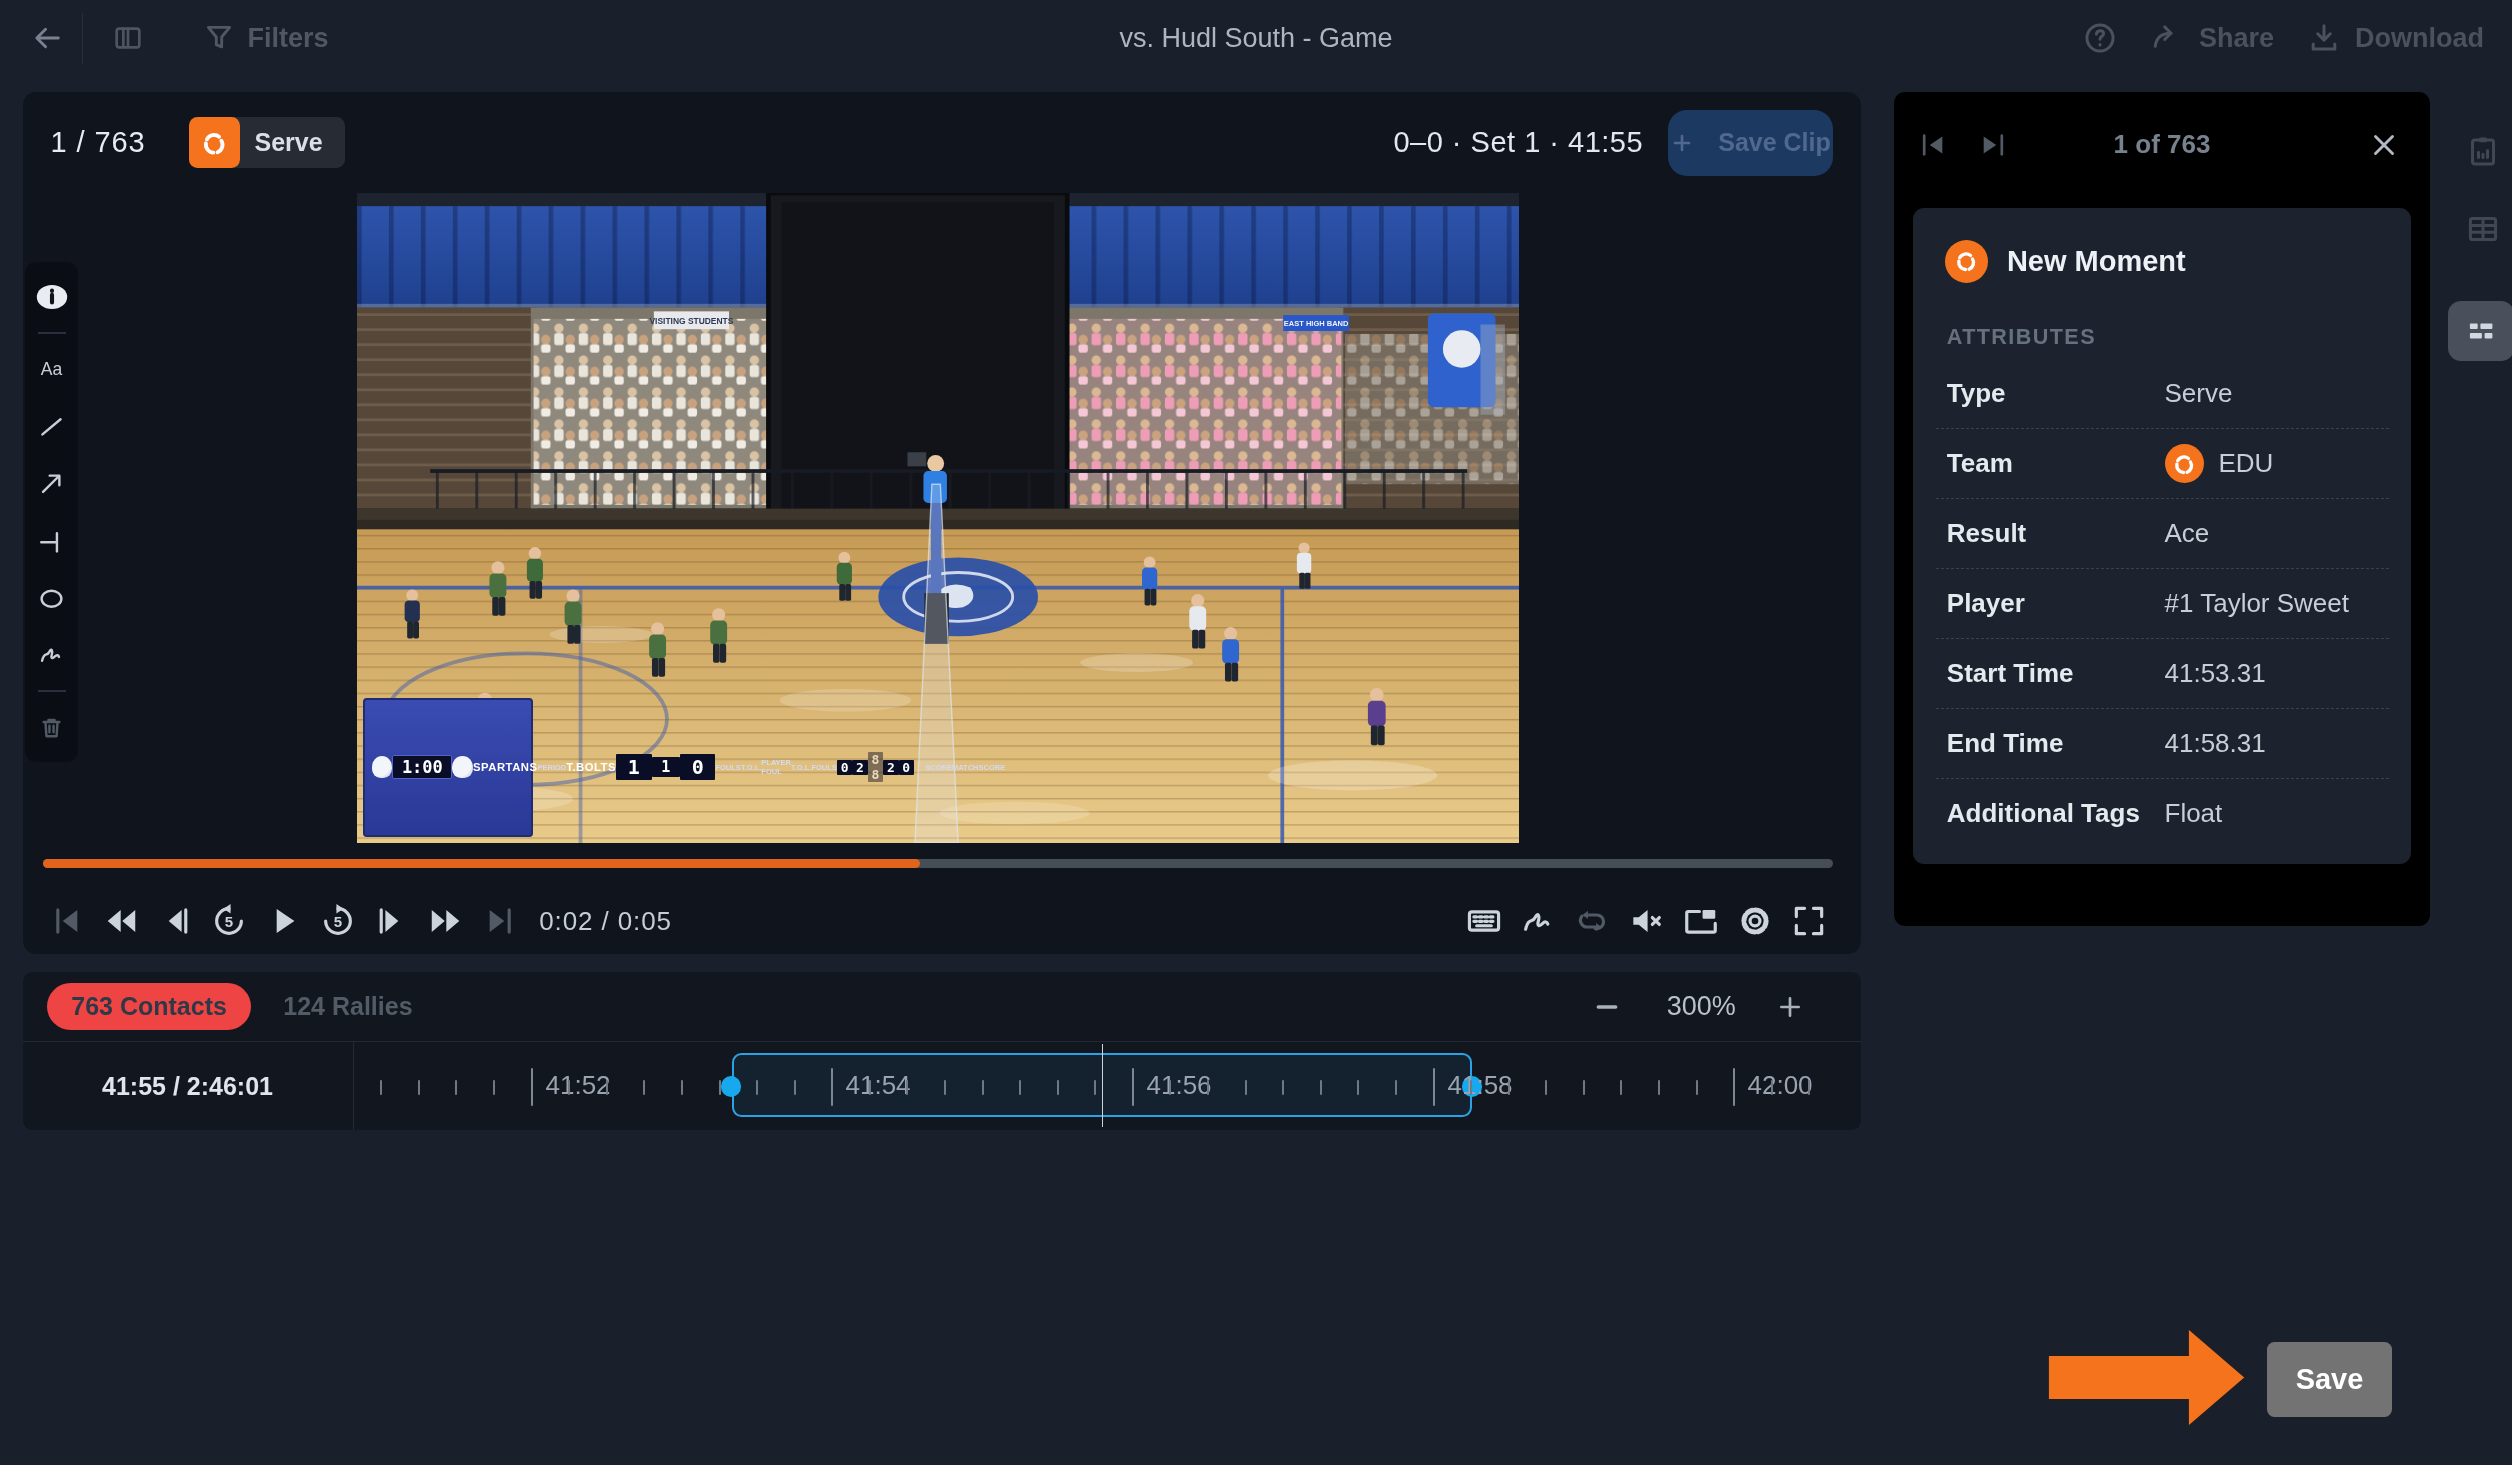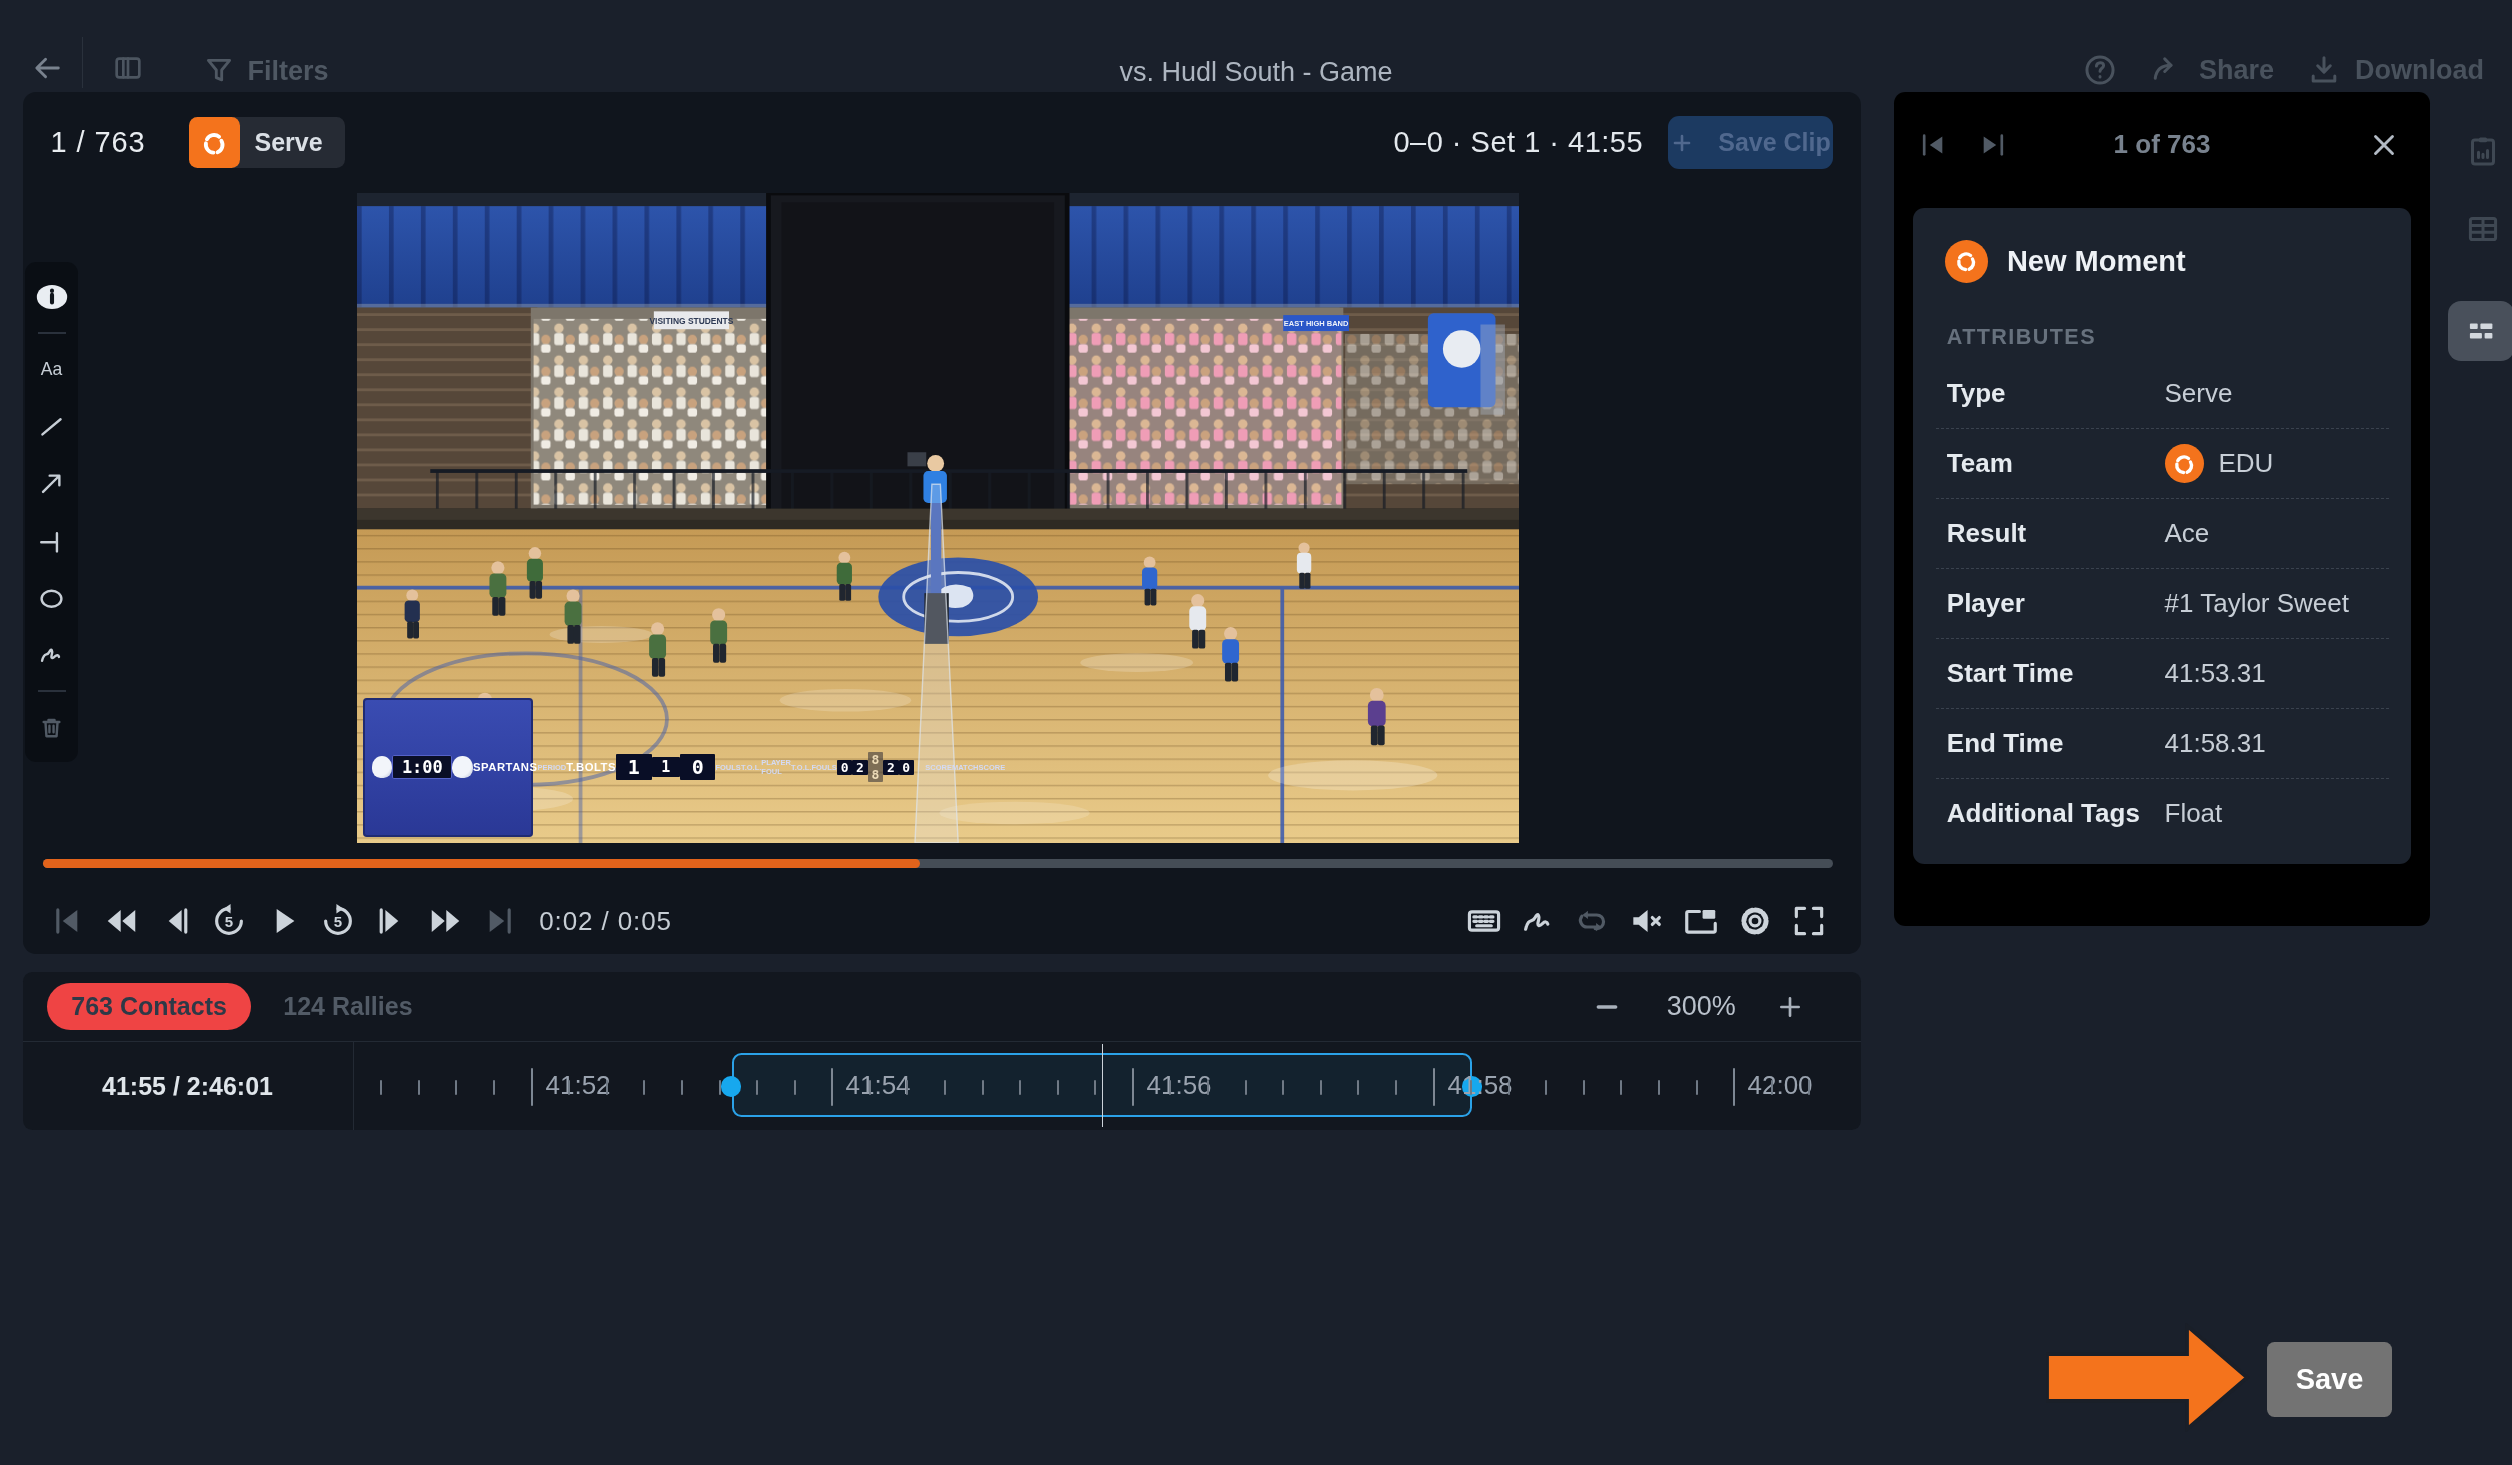--- a/index.html
+++ b/index.html
@@ -6,21 +6,21 @@
   .app{position:relative;width:2512px;height:1466px;background:#1a202b;overflow:hidden;
        font-family:"Liberation Sans",sans-serif;color:#c3cad3;-webkit-font-smoothing:antialiased;}
   button{background:none;border:none;padding:0;margin:0;cursor:pointer;font-family:inherit;color:inherit;}
   svg.ic{stroke:currentColor;fill:none;stroke-width:2;stroke-linecap:round;stroke-linejoin:round;display:block;}
   svg.ic .f{fill:currentColor;stroke:none;}
   svg.ic text{fill:currentColor;stroke:none;font:700 9.5px "Liberation Sans",sans-serif;text-anchor:middle;}
   svg.ic text.tt{font:400 14.5px "Liberation Sans",sans-serif;}
   .dim{color:#515a65 !important;}
 
   
-  .topbar{position:absolute;left:0;top:12px;width:100%;height:76px;display:flex;align-items:flex-end;}
+  .topbar{position:absolute;left:0;top:0;width:100%;height:76px;display:flex;align-items:center;}
   .tb-back{margin-left:26px;width:41px;height:41px;color:#79828e;}
   .tb-back svg{width:34px;height:34px;margin:3.8px auto;}
   .tb-div{width:0.9px;height:51px;background:#2a313c;margin-left:15px;}
   .tb-panel{margin-left:24.4px;width:41px;height:41px;color:#4c5560;}
   .tb-panel svg{width:32px;height:32px;margin:4.7px auto;}
   .tb-filters{margin-left:54px;display:flex;align-items:center;gap:11.3px;color:#4f5863;font-weight:700;font-size:27px;}
   .tb-filters svg{width:34px;height:34px;}
   .tb-title{position:absolute;left:50%;transform:translateX(-50%);font-size:27px;color:#adb5c0;}
   .tb-right{margin-left:auto;display:flex;align-items:center;gap:32px;margin-right:28px;color:#49525d;font-weight:700;font-size:27px;}
   .tb-act{display:flex;align-items:center;gap:13px;color:#49525d;font-weight:700;font-size:27px;}
@@ -29,21 +29,21 @@
 
   
   #player{position:absolute;left:22.5px;top:92px;width:1838px;height:862px;background:#10151d;border-radius:13px;}
   .p-head{position:absolute;left:0;right:0;top:20.7px;height:60px;display:flex;align-items:center;padding:0 28px;}
   .clip-counter{font-size:29px;color:#e8ecf0;letter-spacing:0.9px;}
   .badge{display:flex;align-items:center;background:#262b34;border-radius:8.5px;height:51px;margin-left:43px;}
   .badge-ic{width:51px;height:51px;border-radius:8.5px;background:#f4731c;display:flex;align-items:center;justify-content:center;}
   .badge-ic svg{width:34px;height:34px;}
   .badge-label{padding:0 22.5px 0 15px;font-size:25px;color:#dbe0e6;font-weight:700;}
   .context{margin-left:auto;font-size:29px;color:#e3e8ed;letter-spacing:0.5px;}
-  .saveclip{width:165px;height:53px;border-radius:11px;background:#1c3a61;color:#50688e;font-weight:700;font-size:25px;
+  .saveclip{width:165px;height:66px;border-radius:19px;background:#1c3a61;color:#50688e;font-weight:700;font-size:25px;
             display:flex;align-items:center;justify-content:center;gap:23px;margin-left:24.4px;}
   .saveclip svg{width:26px;height:26px;stroke-width:2.4;}
 
   
   #anno{position:absolute;left:2.8px;top:170px;width:53px;background:#0a0e14;border-radius:11.3px;
         display:flex;flex-direction:column;align-items:center;padding:13px 0;gap:14px;}
   .tool{width:43px;height:43px;color:#c7ced6;display:flex;align-items:center;justify-content:center;}
   .tool svg{width:29px;height:29px;}
   .tool.big svg{width:38px;height:38px;}
   .tool-div{width:28px;height:1.9px;background:#2a313c;}

